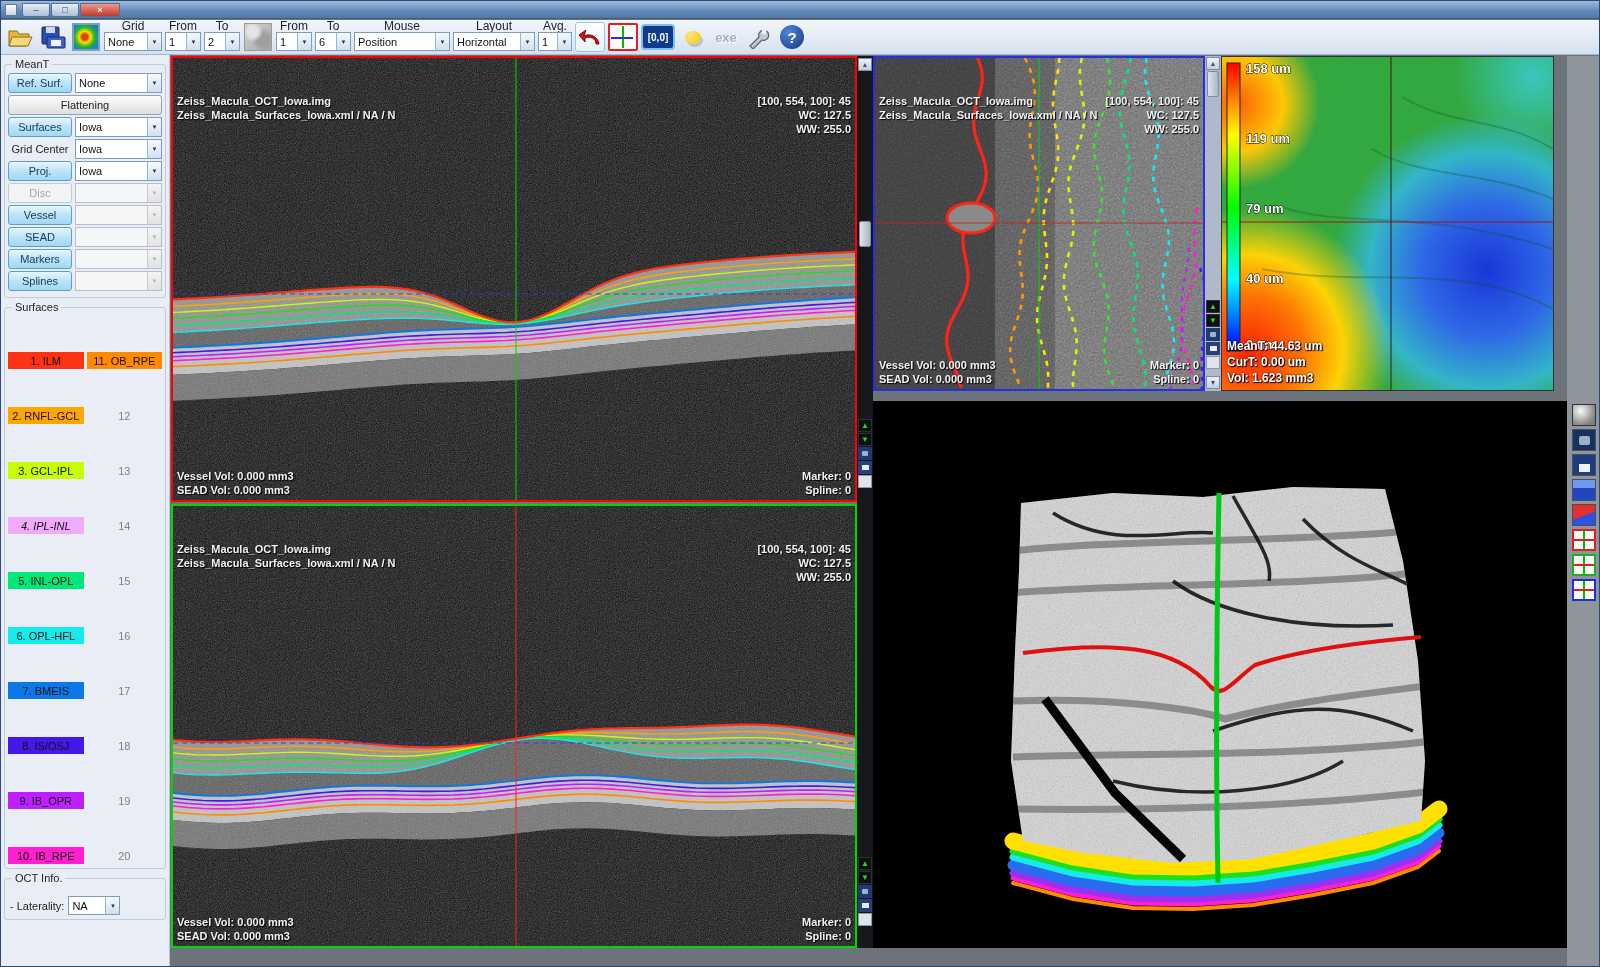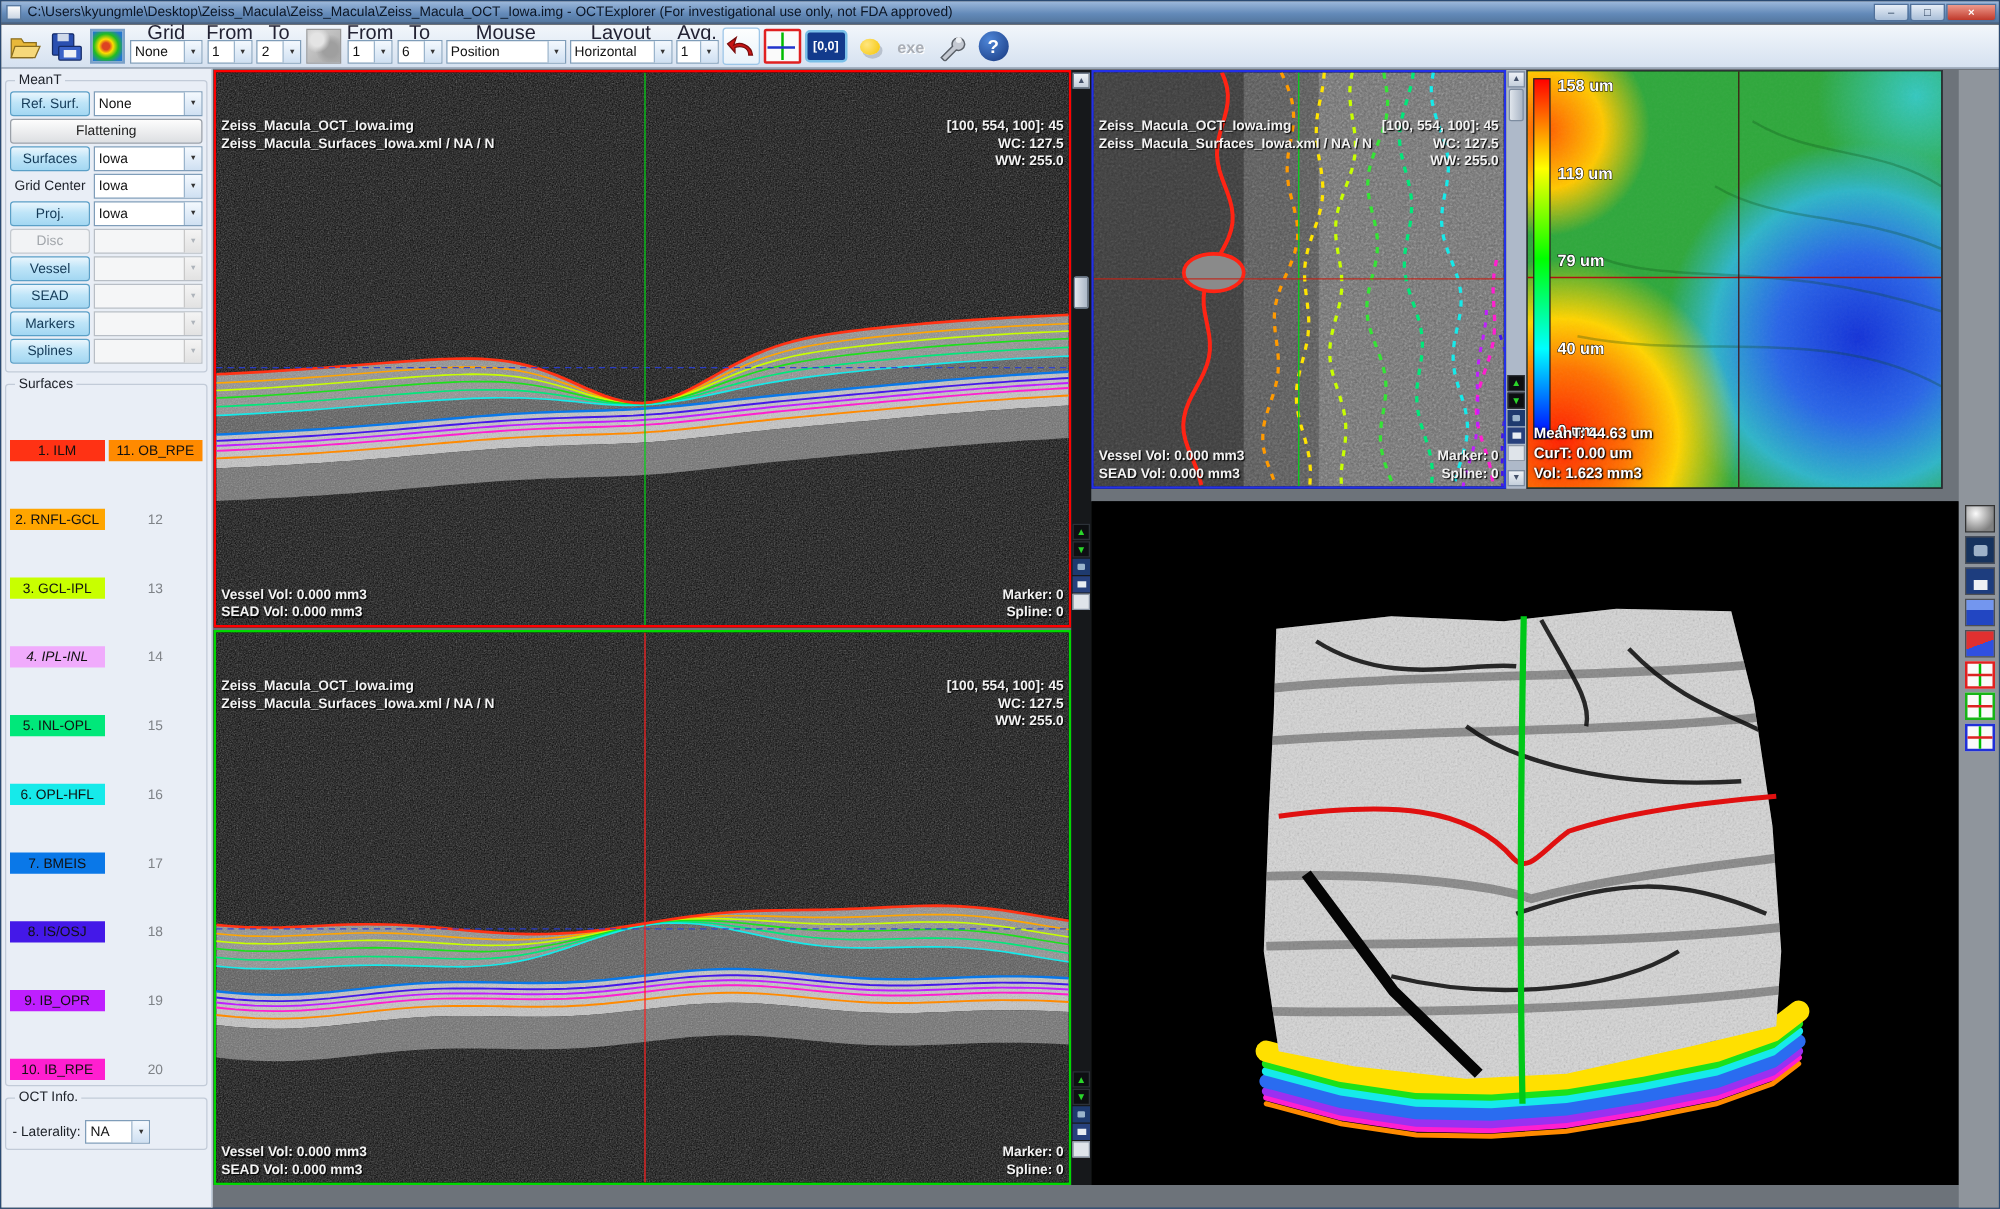--- a/index.html
+++ b/index.html
@@ -24,21 +24,21 @@
   .tb{height:30px;min-width:30px;display:flex;align-items:center;justify-content:center;
     border:1px solid transparent;border-radius:3px;cursor:pointer;background:transparent;}
   .tb svg{display:block;}
   .thumb{width:28px;height:28px;border:2px solid #7aa0c8;}
   #colormap-thumb{background:radial-gradient(circle at 45% 50%, #d42 0 16%, #fd0 32%, #2b2 55%, #27c 82%);}
   #gray-thumb{border:1px solid #9a9a9a;background:
      radial-gradient(circle at 30% 30%, #e4e4e4 0 20%, transparent 40%),
      radial-gradient(circle at 70% 60%, #9f9f9f 0 25%, transparent 50%),
      linear-gradient(135deg,#d2d2d2,#a8a8a8);}
   .tgroup{display:flex;flex-direction:column;align-items:center;justify-content:flex-start;height:32px;}
-  .tglabel{font-size:16px;color:#223;line-height:11px;}
+  .tglabel{font-size:12px;color:#223;line-height:11px;}
   .combo{height:19px;background:#fff;border:1px solid #7f9db9;display:flex;align-items:center;position:relative;font-size:11px;color:#111;}
   .combo .cv{flex:1;padding:0 3px;white-space:nowrap;overflow:hidden;}
   .combo .ca{width:14px;height:100%;display:flex;align-items:center;justify-content:center;
      font-size:6px;color:#333;background:linear-gradient(#f4f9fe,#cfe0f2);border-left:1px solid #9ab4cc;}
   .combo.disabled{background:#f5f6f7;border-color:#b8bec6;}
   .combo.disabled .ca{color:#aeb4bb;background:linear-gradient(#f4f4f4,#e2e2e2);border-left-color:#c8c8c8;}
   #coords-btn{background:#123a8c;border:2px solid #7ac0e8;color:#fff;border-radius:4px;
      font-size:10px;font-weight:bold;height:26px;min-width:34px;}
   #yellow-btn::before{content:"";width:16px;height:13px;border-radius:50%;background:radial-gradient(circle at 35% 35%,#ffe680,#f5c400);display:block;box-shadow:2px 3px 0 #b9c2ce;}
   #exe-btn{font-size:13px;font-weight:bold;color:#a9aeb6;text-shadow:1px 1px 0 #fff;}
@@ -116,21 +116,20 @@
   .crosshair-green-icon{border:2px solid #17b417;}
   .crosshair-blue-icon{border:2px solid #2030d8;}
   .crosshair-red-icon::before,.crosshair-green-icon::before,.crosshair-blue-icon::before{content:"";position:absolute;left:9px;top:0;width:2px;height:100%;background:#0b0;}
   .crosshair-red-icon::after,.crosshair-green-icon::after,.crosshair-blue-icon::after{content:"";position:absolute;top:8px;left:0;height:2px;width:100%;background:#d22;}
 </style>
 </head>
 <body>
 
 <div id="titlebar">
   <span class="app-icon"></span>
-  <span class="title-text">C:\Users\kyungmle\Desktop\Zeiss_Macula\Zeiss_Macula\Zeiss_Macula_OCT_Iowa.img - OCTExplorer (For investigational use only, not FDA approved)</span>
   <span id="win-buttons">
     <span class="win-btn">–</span>
     <span class="win-btn">□</span>
     <span class="win-btn close">×</span>
   </span>
 </div>
 
 <div id="toolbar">
   <div class="tb">
     <svg width="26" height="22" viewBox="0 0 26 22">

